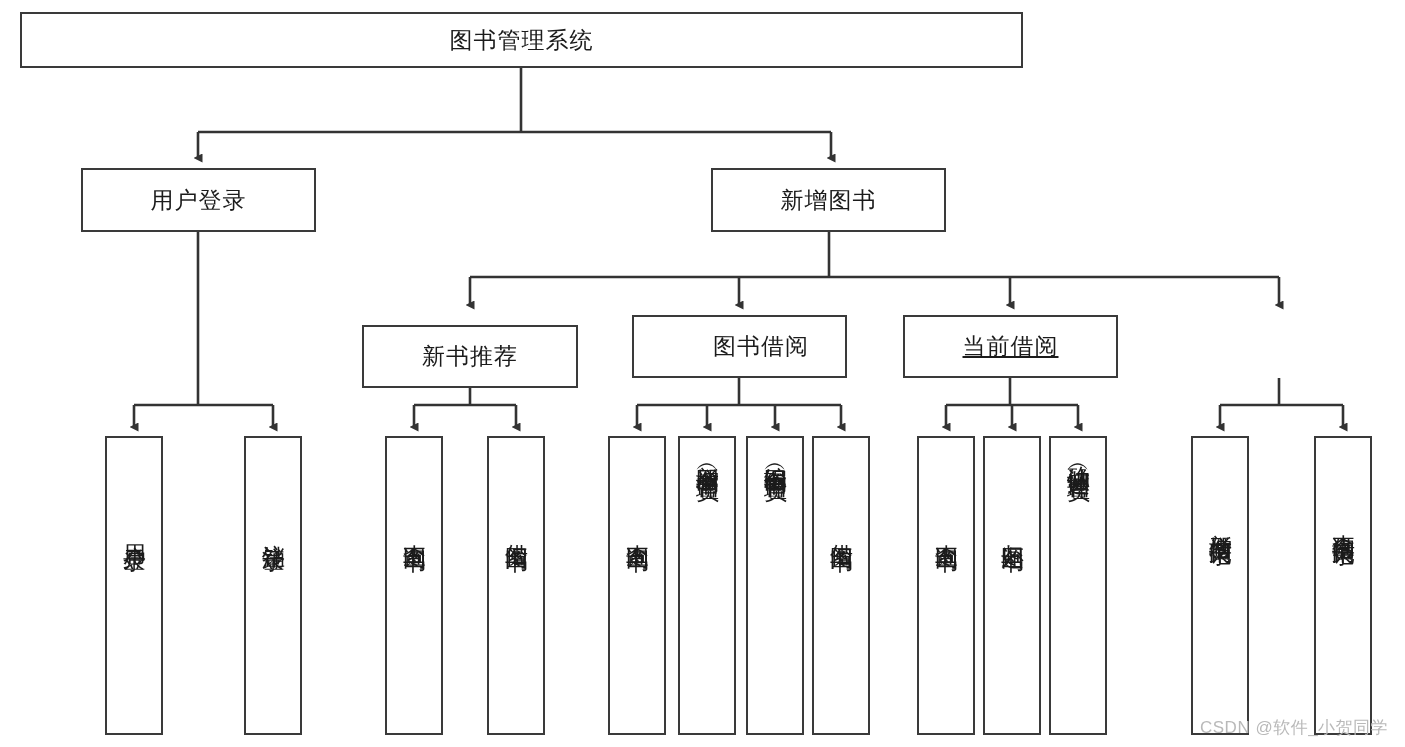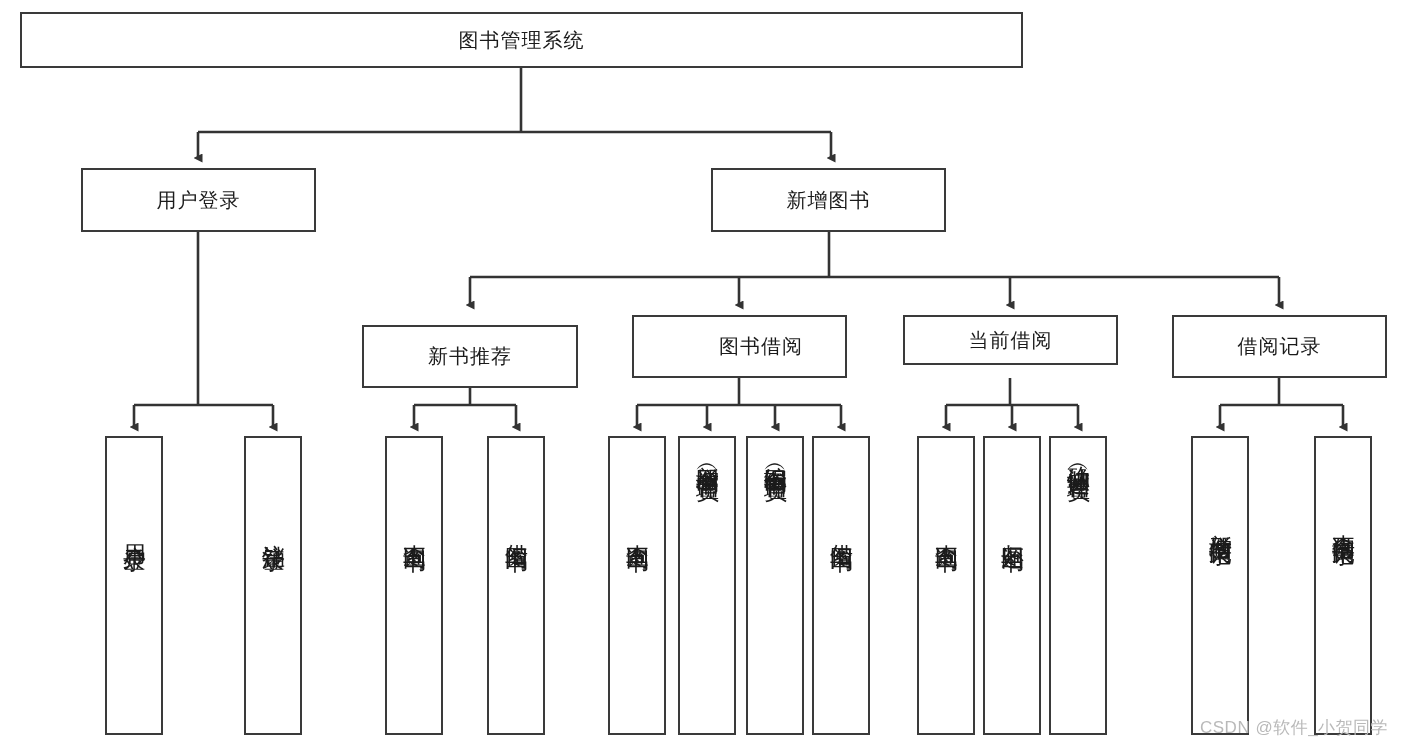--- a/index.html
+++ b/index.html
@@ -31,21 +31,21 @@
     position: absolute;
     box-sizing: border-box;
     background: #ffffff;
     border: 2px solid #3a3a3a;
     display: flex;
     align-items: center;
     justify-content: center;
     color: #1b1b1b;
   }
   .node.horizontal {
-    font-size: 20px;
+    font-size: 23px;
     letter-spacing: 1px;
   }
   .node.vertical {
     align-items: flex-start;
     justify-content: center;
   }
   .vlabel {
     writing-mode: vertical-rl;
     text-orientation: upright;
     font-size: 23px;
@@ -130,25 +130,22 @@
   <div class="node horizontal" id="node-l1-1" style="left: 711px; top: 168px; width: 235px; height: 64px;">
     <span>新增图书</span>
   </div>
 
   <div class="node horizontal" id="node-l2-0" style="left: 362px; top: 315px; width: 216px; height: 63px; margin-top: 10px;">
     <span>新书推荐</span>
   </div>
   <div class="node horizontal" id="node-l2-1" style="left: 632px; top: 315px; width: 215px; height: 63px; padding-left: 43px;">
     <span>图书借阅</span>
   </div>
-  <div class="node horizontal" id="node-l2-2" style="left: 903px; top: 315px; width: 215px; height: 50px;">
+  <div class="node horizontal" id="node-l2-2" style="left: 903px; top: 315px; width: 215px; height: 63px; text-decoration: underline;">
     <span>当前借阅</span>
-  </div>
-  <div class="node horizontal" id="node-l2-3" style="left: 1172px; top: 315px; width: 215px; height: 63px;">
-    <span>借阅记录</span>
   </div>
 
   <div class="node vertical align-mid" id="node-leaf-0" style="left: 105px; top: 436px; width: 58px; height: 299px;">
     <span class="vlabel">用户登录</span>
   </div>
   <div class="node vertical align-mid" id="node-leaf-1" style="left: 244px; top: 436px; width: 58px; height: 299px;">
     <span class="vlabel">注销登录</span>
   </div>
   <div class="node vertical align-mid" id="node-leaf-2" style="left: 385px; top: 436px; width: 58px; height: 299px;">
     <span class="vlabel">查询图书</span>

